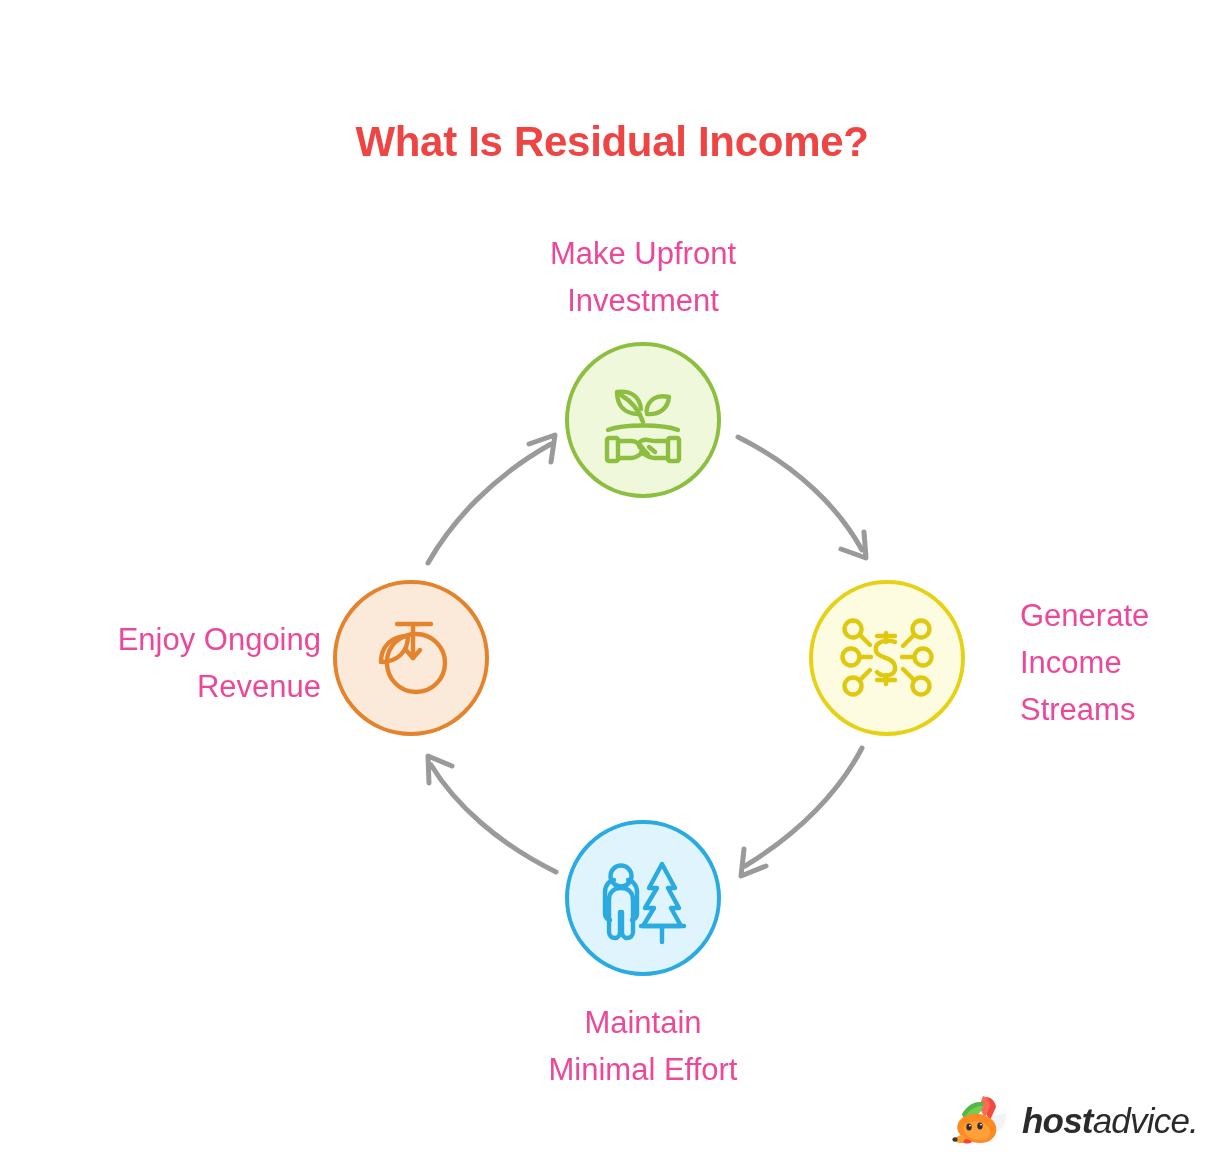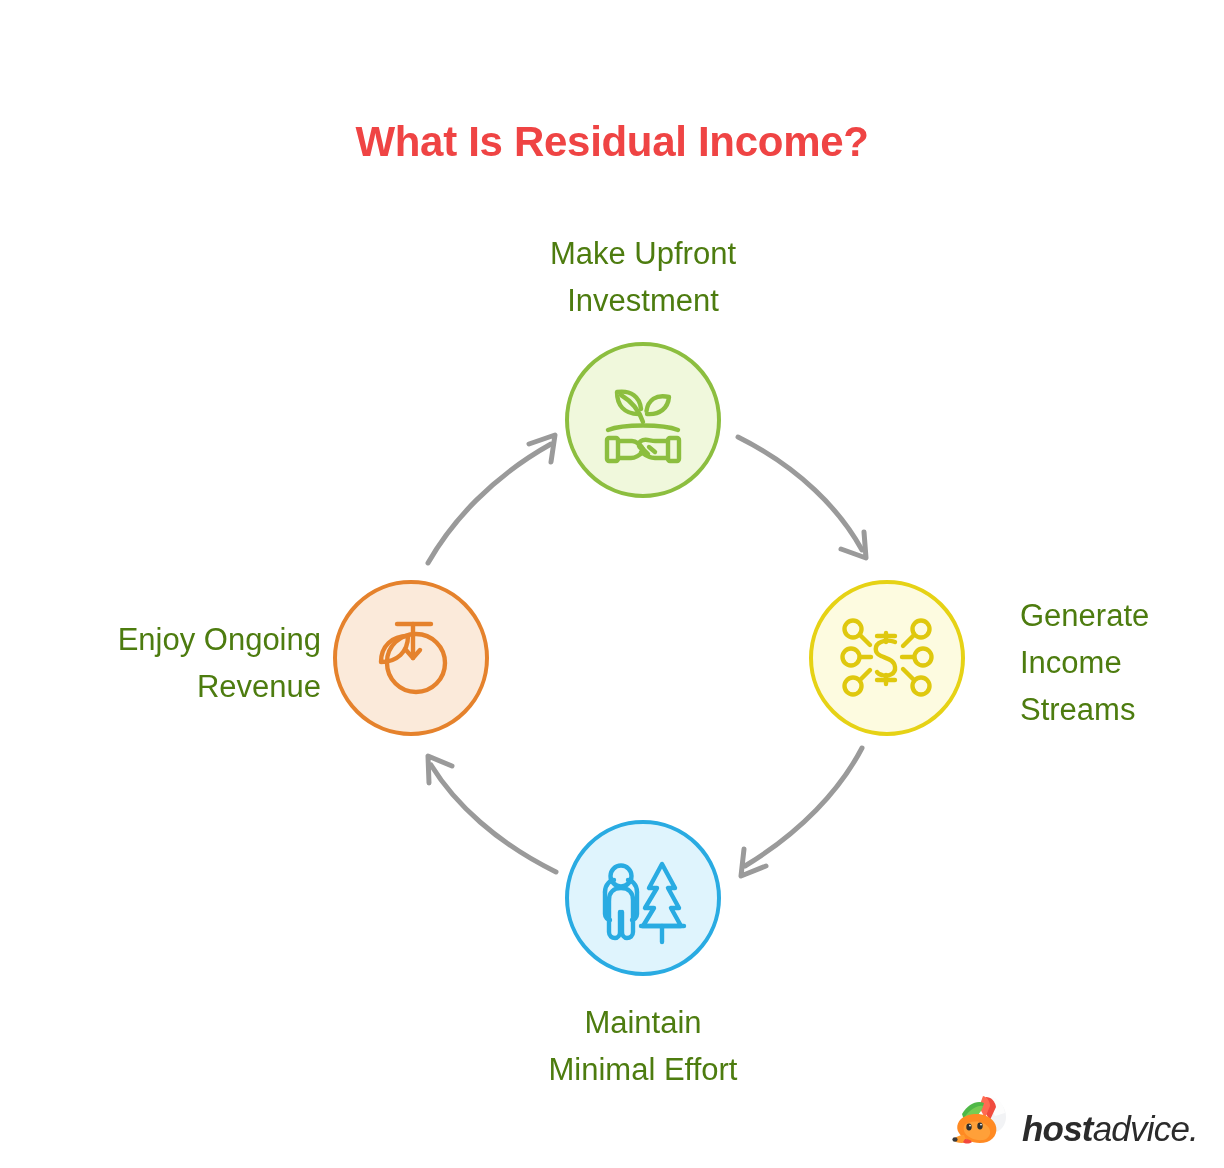--- a/index.html
+++ b/index.html
@@ -68,21 +68,21 @@
   #node-top    { left: 565px; top: 342px; }
   #node-right  { left: 809px; top: 580px; }
   #node-bottom { left: 565px; top: 820px; }
   #node-left   { left: 333px; top: 580px; }
 
   
   .node-label {
     position: absolute;
     font-size: 31px;
     line-height: 1.52;
-    color: #4d7c0f;
+    color: #ec4899;
     white-space: pre-line;
   }
 
   #label-top {
     left: 443px;
     top: 230px;
     width: 400px;
     text-align: center;
   }
 
@@ -107,21 +107,21 @@
     width: 300px;
     text-align: right;
   }
 
   
   #brand {
     position: absolute;
     right: 26px;
     bottom: 22px;
     display: flex;
-    align-items: flex-end;
+    align-items: center;
     gap: 8px;
   }
 
   #brand-mark { display: block; }
 
   #brand-wordmark {
     font-size: 35px;
     font-style: italic;
     color: #2b2b2b;
     letter-spacing: -0.8px;

